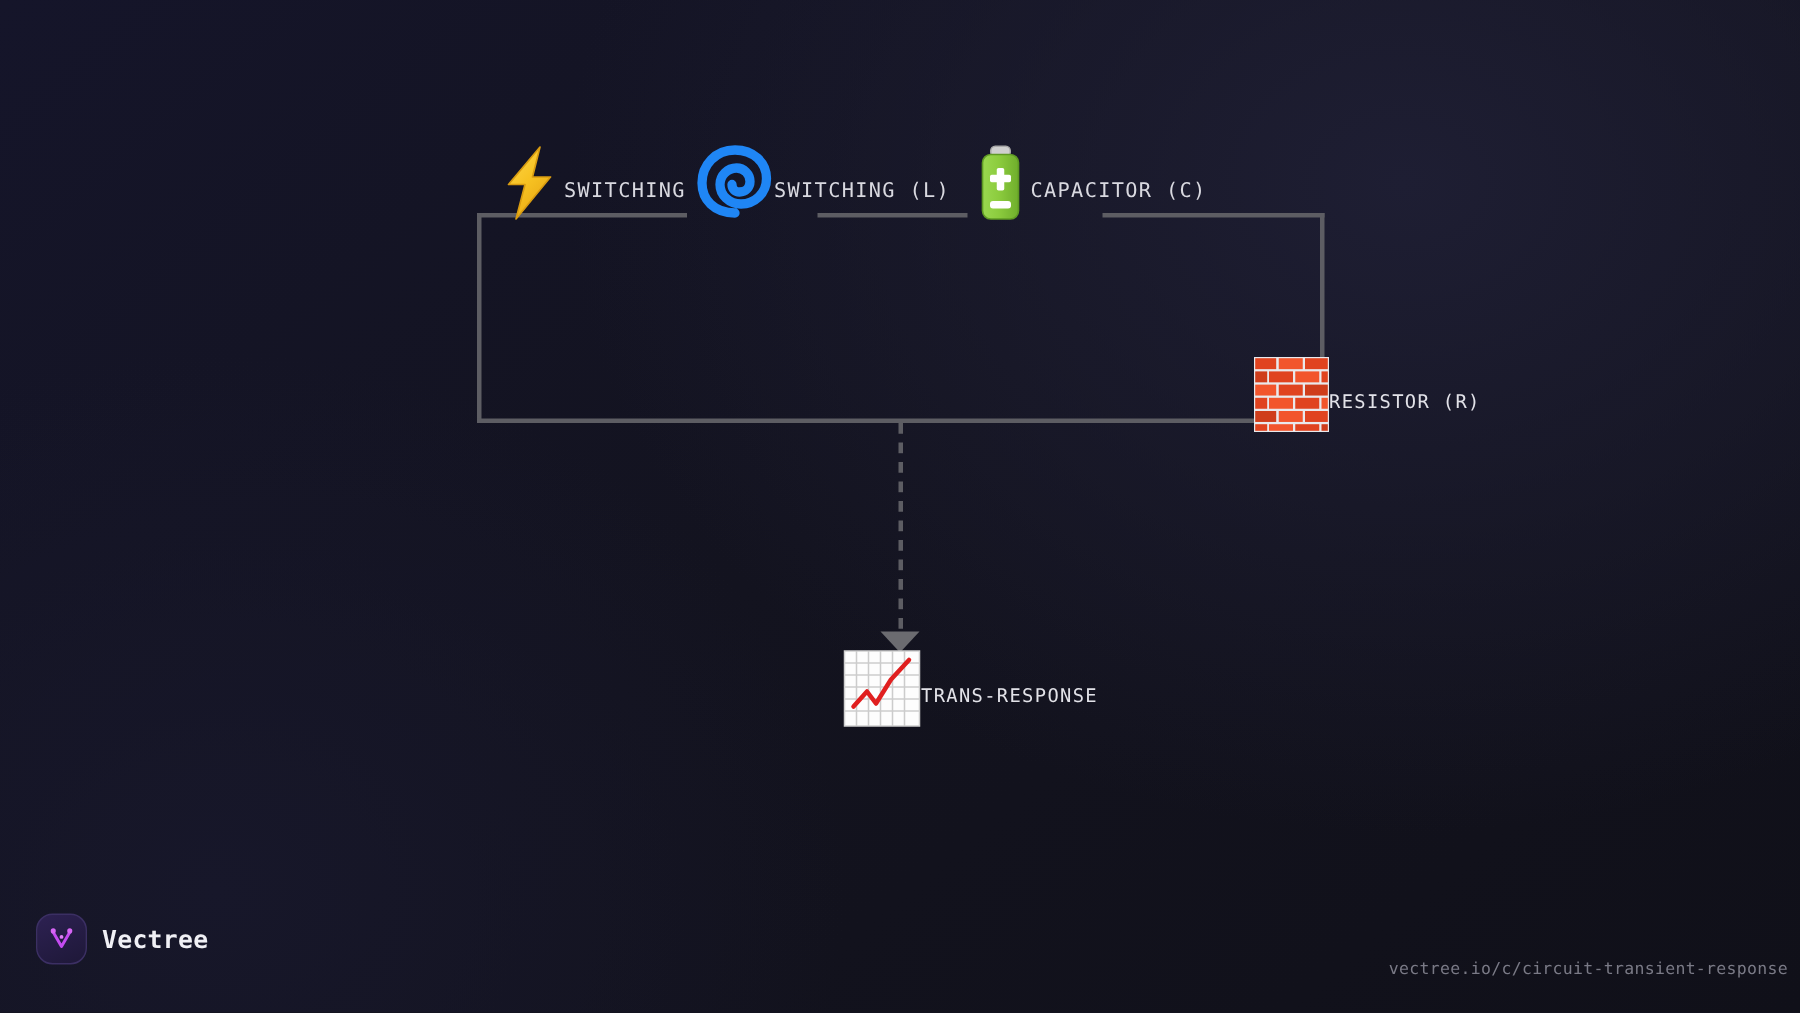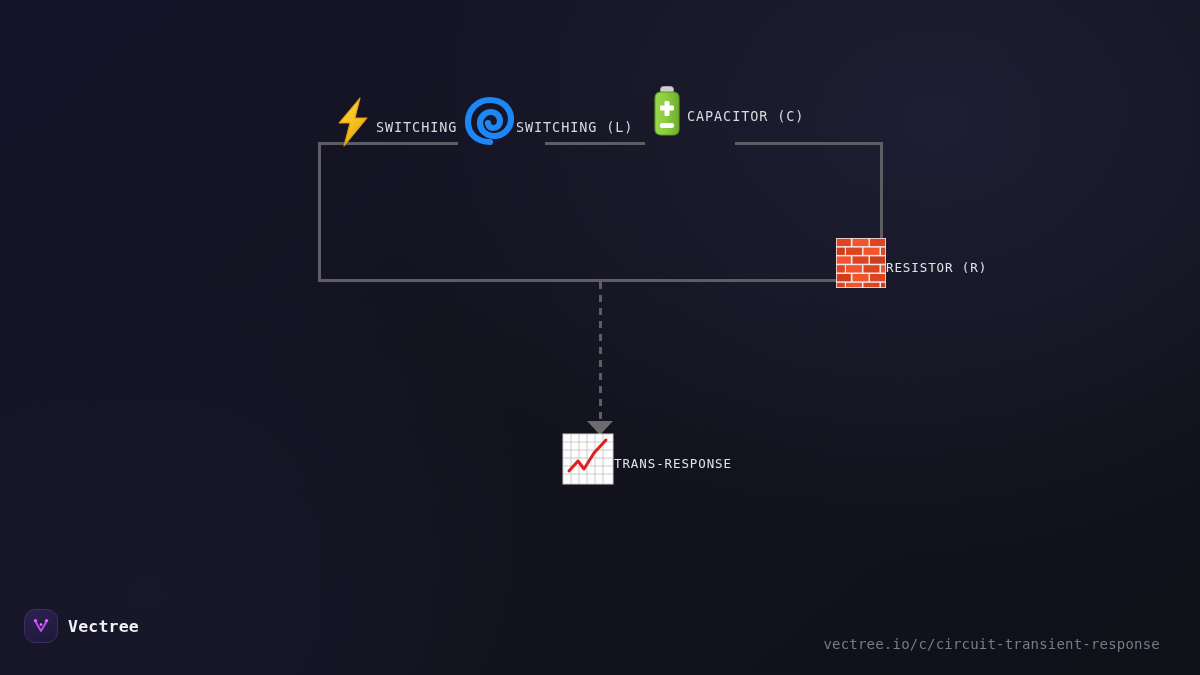--- a/index.html
+++ b/index.html
@@ -83,23 +83,23 @@
     font-family: "DejaVu Sans Mono", monospace;
     font-size: 31px;
     font-weight: bold;
     line-height: 33px;
     color: #ffffff;
     letter-spacing: -0.2px;
     max-width: 790px;
   }
   .url-text {
     position: absolute;
-    right: 40px; bottom: 23px;
-    font-family: "DejaVu Sans Mono", monospace;
-    font-size: 14px;
+    right: 8px; bottom: 23px;
+    font-family: "DejaVu Sans Mono", monospace;
+    font-size: 11px;
     color: #7a7a86;
     letter-spacing: 0.2px;
     text-align: center;
   }
 </style>
 </head>
 <body>
 
 <div id="stage">
 
@@ -135,21 +135,21 @@
     <div class="icon-wrap">
       <svg width="52" height="52" viewBox="0 0 52 52">
         <path d="M26 46 C12 46 4 37 4 26 C4 14 13 4 26 4 C38 4 47 12 47 23
                  C47 33 39 40 30 40 C22 40 16 34 16 27 C16 21 21 16 27 16
                  C32 16 36 20 36 25 C36 29 33 32 29 32 C26 32 24 30 24 27" fill="none" stroke="#1f86f5" stroke-width="6.2" stroke-linecap="round"></path>
       </svg>
     </div>
     <div class="node-label">SWITCHING (L)</div>
   </div>
 
-  <div class="node" style="left:647px; top:85px; width:122px;">
+  <div class="node" style="left:647px; top:96px; width:122px;">
     <div class="icon-wrap">
       <svg width="40" height="52" viewBox="0 0 40 52">
         <defs>
           <linearGradient id="battGrad" x1="0" y1="0" x2="1" y2="0">
             <stop offset="0%" stop-color="#9ad84f"></stop>
             <stop offset="45%" stop-color="#8ccc3e"></stop>
             <stop offset="100%" stop-color="#6fae2c"></stop>
           </linearGradient>
         </defs>
         <rect x="13.5" y="1.5" width="13" height="7" rx="3" fill="#cfcfcf" stroke="#a8a8a8" stroke-width="1"></rect>

